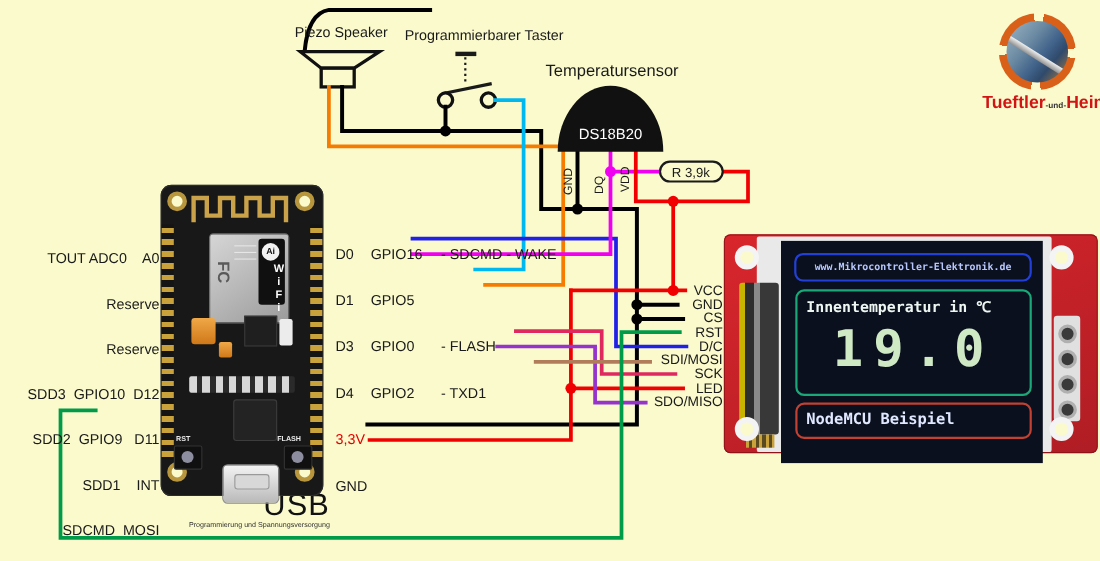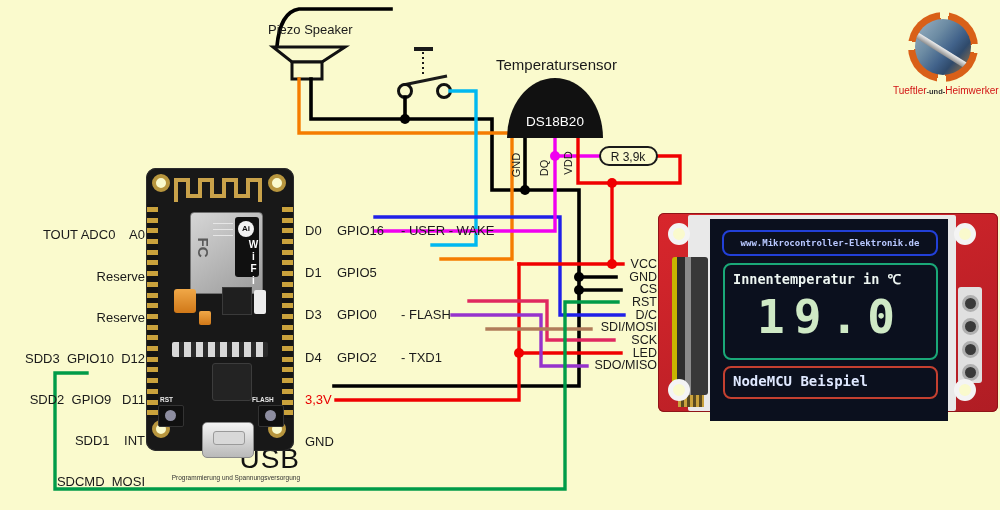--- a/index.html
+++ b/index.html
@@ -87,21 +87,21 @@
   .hdr{position:absolute;left:300px;top:74px;width:24px;height:96px;background:#e0e0e0;border-radius:3px;padding-top:2px;box-sizing:border-box;}
   .hdr span{display:block;width:11px;height:11px;margin:6px auto 0;border-radius:50%;border:3px solid #b0b0b0;background:#3a3a3a;box-sizing:content-box;}
   
   .logo{position:absolute;left:893px;top:12px;width:100px;z-index:2;}
   .ring{position:relative;width:70px;height:70px;margin:0 auto;border-radius:50%;
         background:conic-gradient(from 10deg,#d96018 0 75deg,transparent 75deg 90deg,#d96018 90deg 165deg,transparent 165deg 180deg,#d96018 180deg 255deg,transparent 255deg 270deg,#d96018 270deg 345deg,transparent 345deg 360deg);}
   .photo{position:absolute;left:7px;top:7px;width:56px;height:56px;border-radius:50%;overflow:hidden;
          background:linear-gradient(130deg,#9db5c6 0%,#6c8ba3 35%,#41628a 58%,#2f4a6b 72%,#b5803f 100%);}
   .logo-bar{position:absolute;left:-6px;top:30px;width:70px;height:6px;background:linear-gradient(#f0f0f0,#909090);transform:rotate(32deg);}
   .logo-text{margin-top:3px;text-align:center;white-space:nowrap;font-size:9px;color:#333;}
-  .logo-text .r{color:#d21414;font-weight:normal;font-size:10px;}
+  .logo-text .r{color:#d21414;font-weight:bold;font-size:16px;}
   .logo-text .s{font-size:7.5px;font-weight:bold;}
 </style>
 </head>
 <body>
 
 <div id="scene">
 
   <svg id="wires" width="1000" height="510" viewBox="0 0 1000 510">
 
     <path class="w w-black" d="M277,46 Q280,12 299,9 H391"></path>
@@ -148,20 +148,21 @@
     <text class="svgtxt" x="555" y="126" text-anchor="middle" font-size="13.5" fill="#ffffff">DS18B20</text>
     <text class="svgtxt" x="520" y="165" text-anchor="middle" font-size="11" fill="#1a1a1a" transform="rotate(-90 520 165)">GND</text>
     <text class="svgtxt" x="548" y="168" text-anchor="middle" font-size="11" fill="#1a1a1a" transform="rotate(-90 548 168)">DQ</text>
     <text class="svgtxt" x="572" y="163" text-anchor="middle" font-size="11" fill="#1a1a1a" transform="rotate(-90 572 163)">VDD</text>
 
     <rect x="600" y="147" width="57" height="18" rx="9" fill="#fafacd" stroke="#1a1a1a" stroke-width="2"></rect>
     <text class="svgtxt" x="628" y="160.5" text-anchor="middle" font-size="12" fill="#1a1a1a">R 3,9k</text>
   </svg>
 
   <div class="lbl" style="left:268px;top:22px;">Piezo Speaker</div>
+  <div class="lbl" style="left:368px;top:24px;">Programmierbarer Taster</div>
   <div class="lbl lbl-sensor" style="left:496px;top:56px;">Temperatursensor</div>
 
   <div class="left-pins">
     <div>TOUT ADC0    A0</div>
     <div>Reserve</div>
     <div>Reserve</div>
     <div>SDD3  GPIO10  D12</div>
     <div>SDD2  GPIO9   D11</div>
     <div>SDD1    INT</div>
     <div>SDCMD  MOSI</div>
@@ -169,21 +170,21 @@
     
     
     
     
     
     
     
   </div>
 
   <div class="mid-pins">
-    <div><span class="p">D0</span><span class="g">GPIO16</span><span class="n">- USER - WAKE</span></div>
+    <div><span class="p">D0</span><span class="g">GPIO16</span><span class="n">- SDCMD - WAKE</span></div>
     <div><span class="p">D1</span><span class="g">GPIO5</span><span class="n"></span></div>
     <div><span class="p">D3</span><span class="g">GPIO0</span><span class="n">- FLASH</span></div>
     <div><span class="p">D4</span><span class="g">GPIO2</span><span class="n">- TXD1</span></div>
     <div class="red"><span class="p">3,3V</span><span class="g"></span><span class="n"></span></div>
     <div><span class="p">GND</span><span class="g"></span><span class="n"></span></div>
     
     
     
     
     

